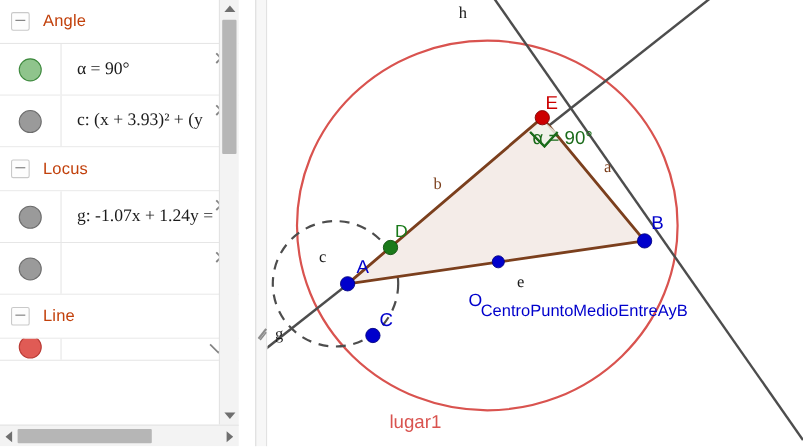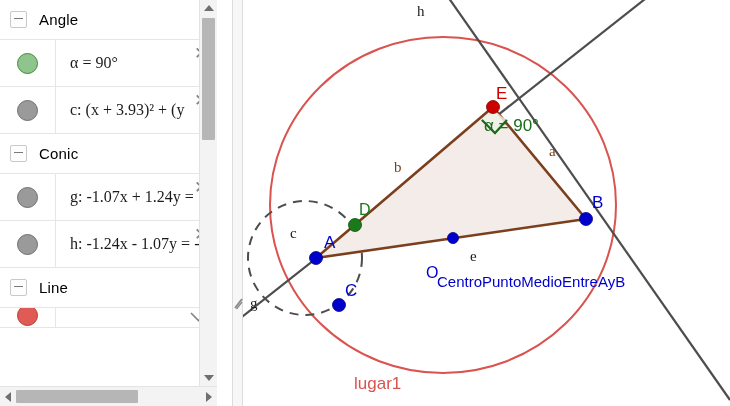--- a/index.html
+++ b/index.html
@@ -56,21 +56,21 @@
   }
   .collapse-box::before {
     content: "";
     position: absolute;
     left: 3px; top: 6px;
     width: 9px; height: 1px;
     background: #7a7a7a;
   }
   .group-title {
     font-size: 15px;
-    color: #000000;
+    color: #c2410c;
     letter-spacing: .2px;
   }
 
   .algebra-row {
     position: relative;
     height: 47px;
     display: flex;
     align-items: center;
     border-bottom: 1px solid #e6e6e6;
     background: #ffffff;
@@ -233,37 +233,36 @@
           <span class="marble gray"></span>
         </div>
         <div class="expr-cell">
           <span class="expr">c: (x + 3.93)² + (y</span>
           <span class="row-close">✕</span>
         </div>
       </div>
 
       <div class="group-header">
         <span class="collapse-box"></span>
-        <span class="group-title">Conic</span>
+        <span class="group-title">Locus</span>
       </div>
       <div class="algebra-row">
         <div class="marble-cell">
           <span class="marble gray"></span>
         </div>
         <div class="expr-cell">
           <span class="expr">g: -1.07x + 1.24y =</span>
           <span class="row-close">✕</span>
         </div>
       </div>
       <div class="algebra-row">
         <div class="marble-cell">
           <span class="marble gray"></span>
         </div>
         <div class="expr-cell">
-          <span class="expr">h: -1.24x - 1.07y = -</span>
           <span class="row-close">✕</span>
         </div>
       </div>
 
       <div class="group-header">
         <span class="collapse-box"></span>
         <span class="group-title">Line</span>
       </div>
       <div class="algebra-row partial">
         <div class="marble-cell">

